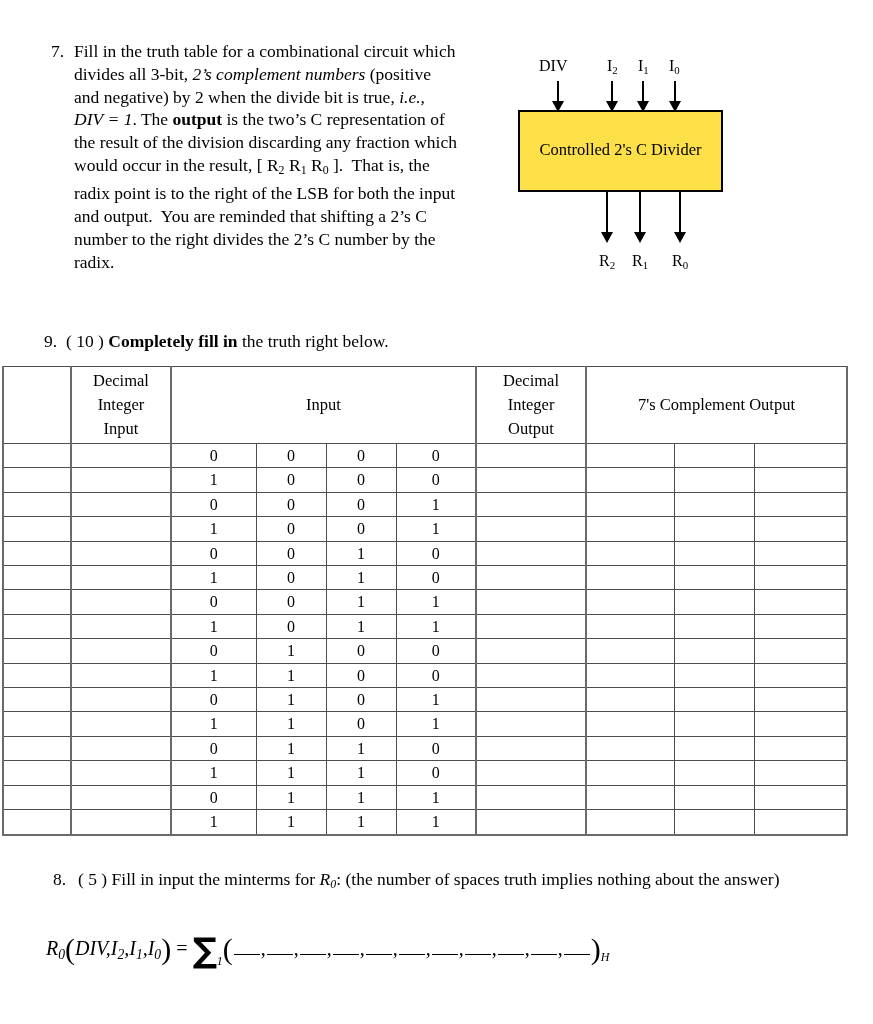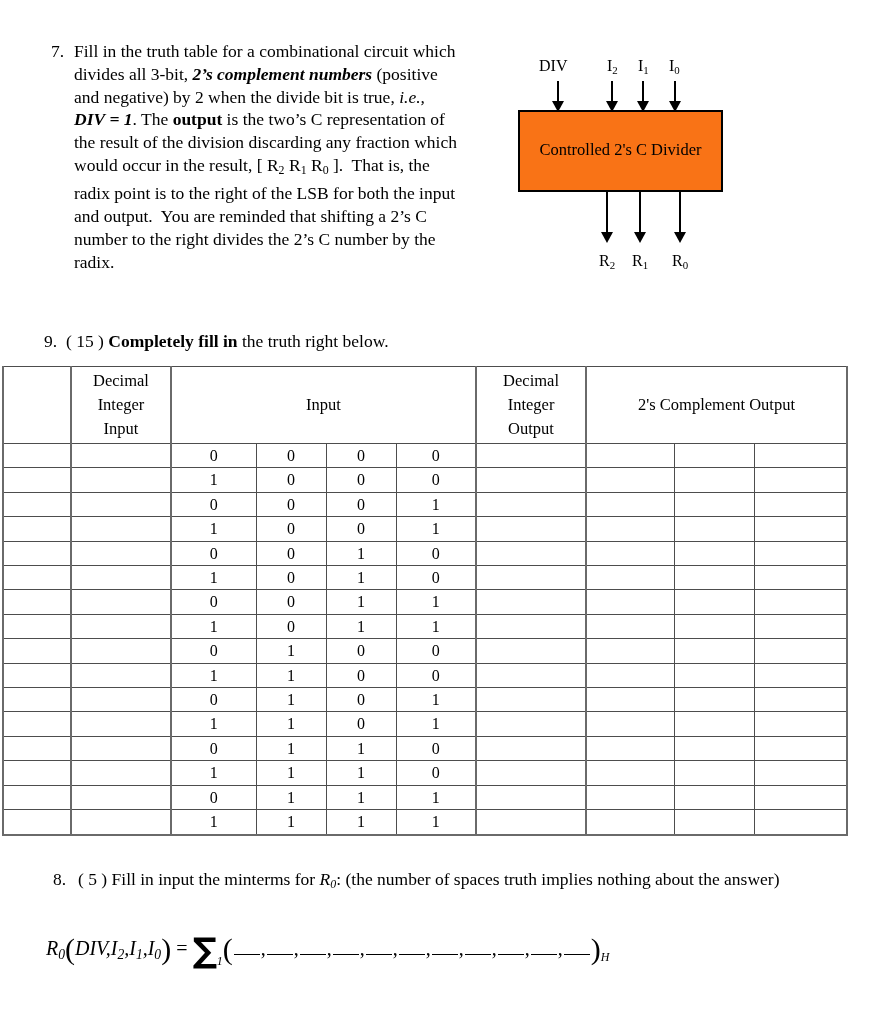--- a/index.html
+++ b/index.html
@@ -31,21 +31,21 @@
     text-align: right;
     font-size: 17.5px;
     line-height: 22.8px;
   }
   .q7-body {
     margin-left: 36px;
     font-size: 17.5px;
     line-height: 22.8px;
     text-align: left;
   }
-  .bi { font-weight: bold; font-style: italic; }
+  .bi { font-weight: normal; font-style: italic; }
   .b  { font-weight: bold; }
   .i  { font-style: italic; }
   sub { font-size: 0.68em; vertical-align: -0.28em; }
 
   
   .diagram {
     position: absolute;
     left: 500px;
     top: 52px;
     width: 300px;
@@ -70,21 +70,21 @@
     border-right: 6px solid transparent;
     border-top: 11px solid #000;
   }
   .chipbox {
     position: absolute;
     left: 18px;
     top: 58px;
     width: 205px;
     height: 82px;
     border: 2px solid #000;
-    background: #f97316;
+    background: #fde047;
     box-sizing: border-box;
   }
   .chiplabel {
     position: absolute;
     left: 0;
     top: 28px;
     width: 100%;
     text-align: center;
     font-size: 16.5px;
   }
@@ -232,21 +232,21 @@
 
   <div class="arrow-line" style="left:179px; top:140px; height:43px;"></div>
   <div class="arrow-head" style="left:174px; top:180px;"></div>
 
   <div class="dlabel" style="left:99px; top:201px;">R<sub>2</sub></div>
   <div class="dlabel" style="left:132px; top:201px;">R<sub>1</sub></div>
   <div class="dlabel" style="left:172px; top:201px;">R<sub>0</sub></div>
 </div>
 
 <div class="q9">
-  <span class="num">9.</span><span>( 15 )</span>&nbsp;<span class="b">Completely fill in</span><span> the truth right below.</span>
+  <span class="num">9.</span><span>( 10 )</span>&nbsp;<span class="b">Completely fill in</span><span> the truth right below.</span>
 </div>
 
 <table class="tt">
   <colgroup>
     <col style="width:68px">
     <col style="width:100px">
     <col style="width:85px">
     <col style="width:70px">
     <col style="width:70px">
     <col style="width:80px">
@@ -262,21 +262,21 @@
         <span>Decimal</span><br>
         <span>Integer</span><br>
         <span>Input</span>
       </th>
       <th class="grp vsep-r" colspan="4">Input</th>
       <th class="grp vsep-r">
         <span>Decimal</span><br>
         <span>Integer</span><br>
         <span>Output</span>
       </th>
-      <th class="grp edge-r" colspan="3">2's Complement Output</th>
+      <th class="grp edge-r" colspan="3">7's Complement Output</th>
     </tr>
   </thead>
   <tbody id="tt-body">
       <tr>
         <td class="edge-l"></td>
         <td class="vsep-l vsep-r"></td>
         <td>0</td>
         <td>0</td>
         <td>0</td>
         <td class="vsep-r">0</td>

